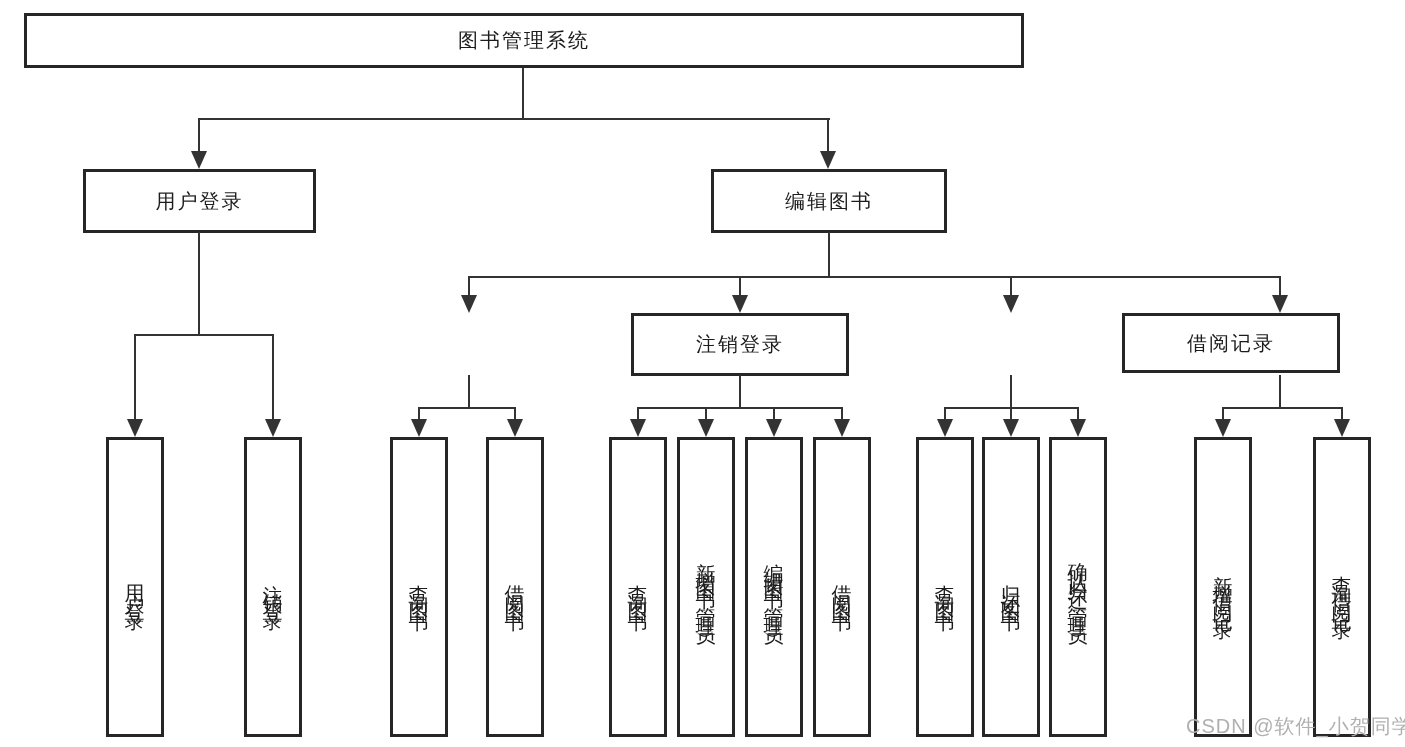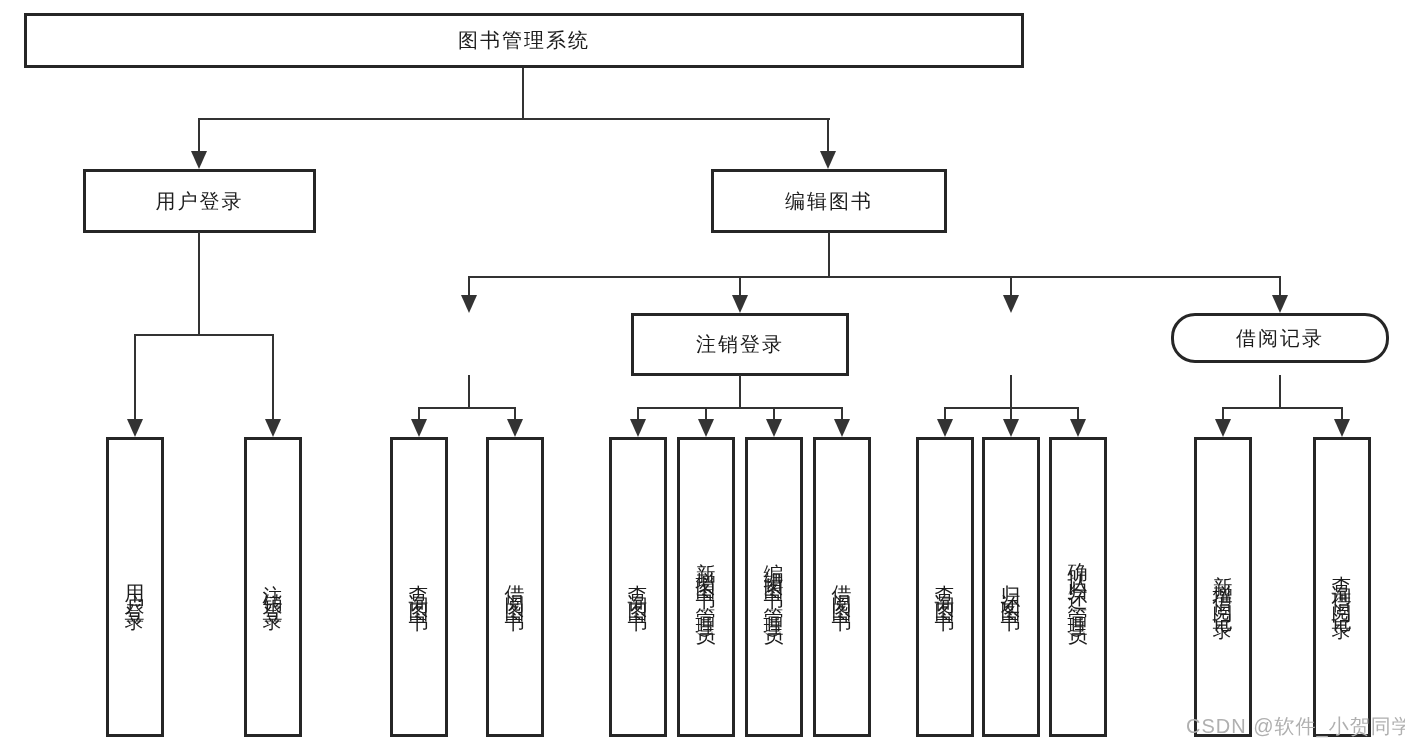--- a/index.html
+++ b/index.html
@@ -66,21 +66,21 @@
   <div class="vl" style="left:739px;top:276px;height:20px;"></div>
   <div class="arr" style="left:732px;top:295px;"></div>
   <div class="vl" style="left:1010px;top:276px;height:20px;"></div>
   <div class="arr" style="left:1003px;top:295px;"></div>
   <div class="vl" style="left:1279px;top:276px;height:20px;"></div>
   <div class="arr" style="left:1272px;top:295px;"></div>
 
   <div class="box hbox" style="left:631px;top:313px;width:218px;height:63px;">
     <span>注销登录</span>
   </div>
-  <div class="box hbox" style="left:1171px;top:313px;width:218px;height:50px;border-radius:24px;">
+  <div class="box hbox" style="left:1122px;top:313px;width:218px;height:60px;">
     <span>借阅记录</span>
   </div>
 
   <div class="vl" style="left:468px;top:375px;height:34px;"></div>
   <div class="hl" style="left:418px;top:407px;width:98px;"></div>
   <div class="vl" style="left:418px;top:407px;height:14px;"></div>
   <div class="arr" style="left:411px;top:419px;"></div>
   <div class="vl" style="left:514px;top:407px;height:14px;"></div>
   <div class="arr" style="left:507px;top:419px;"></div>
 

